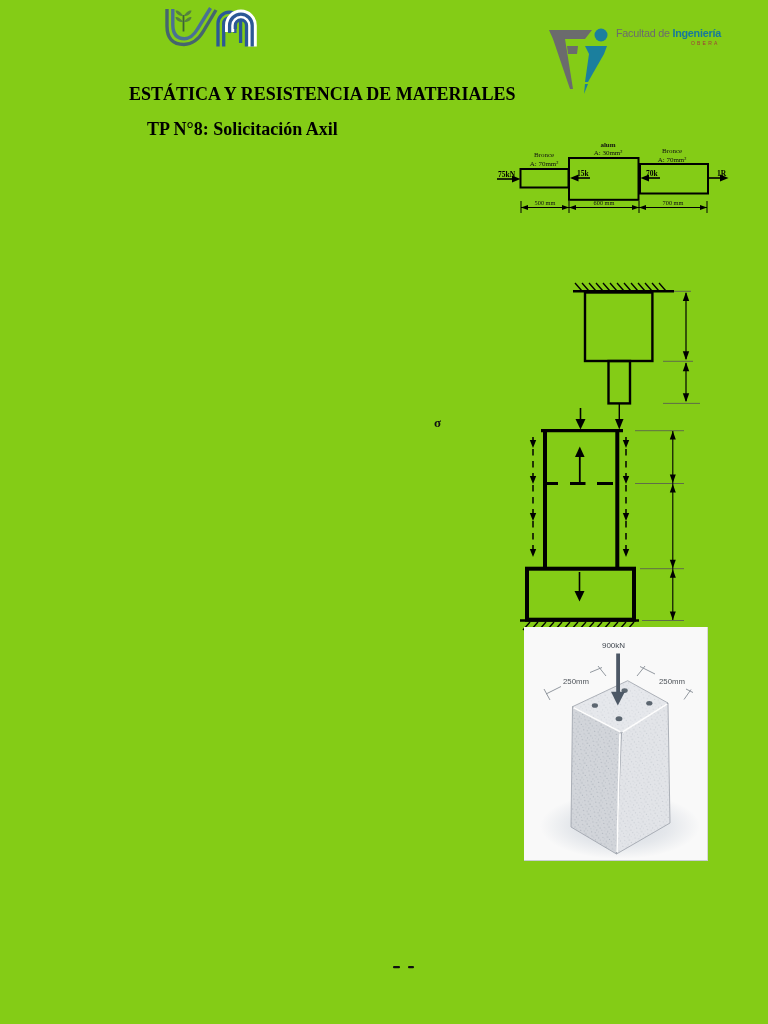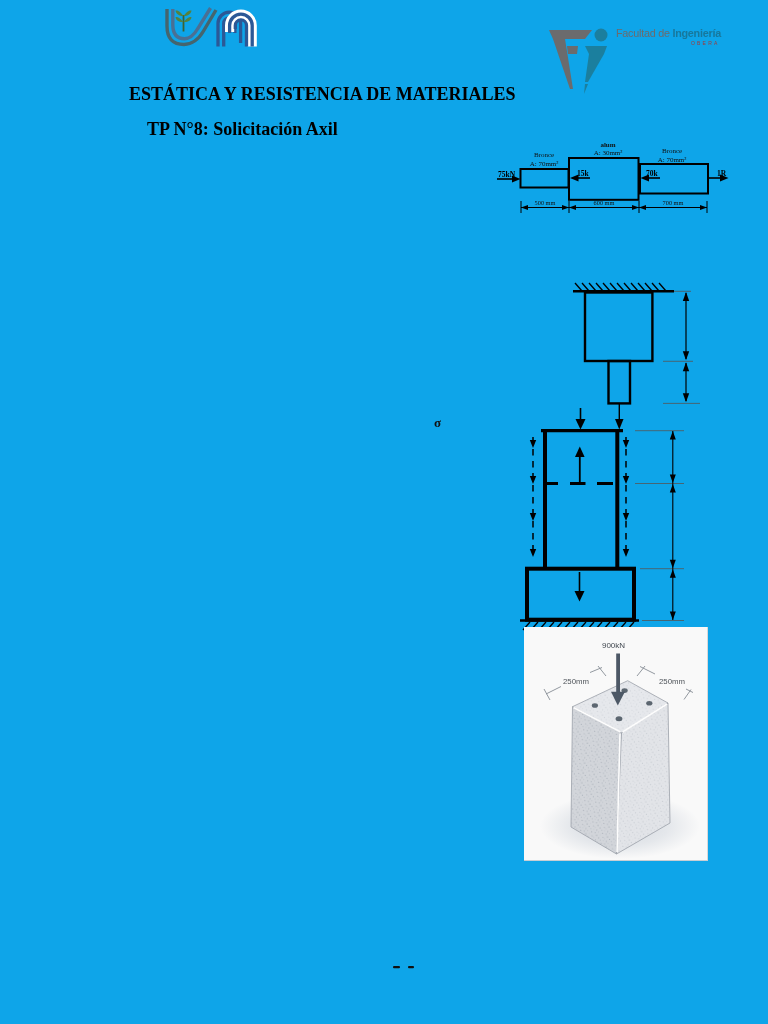--- a/index.html
+++ b/index.html
@@ -1,16 +1,16 @@
 <!DOCTYPE html>
 <html><head>
 <meta charset="utf-8">
 <style>
   html,body{margin:0;padding:0;background:#fff;}
-  #page{position:relative;width:768px;height:1024px;background:#0ea5e9;overflow:hidden;}
+  #page{position:relative;width:768px;height:1024px;background:#84cc16;overflow:hidden;}
   svg{position:absolute;top:0;left:0;}
   .ser{font-family:"Liberation Serif", serif;}
   .sans{font-family:"Liberation Sans", sans-serif;}
 </style>
 </head>
 <body>
 <div id="page">
 <svg width="768" height="1024" viewBox="0 0 768 1024">
 
 <g id="umlogo" fill="none">

